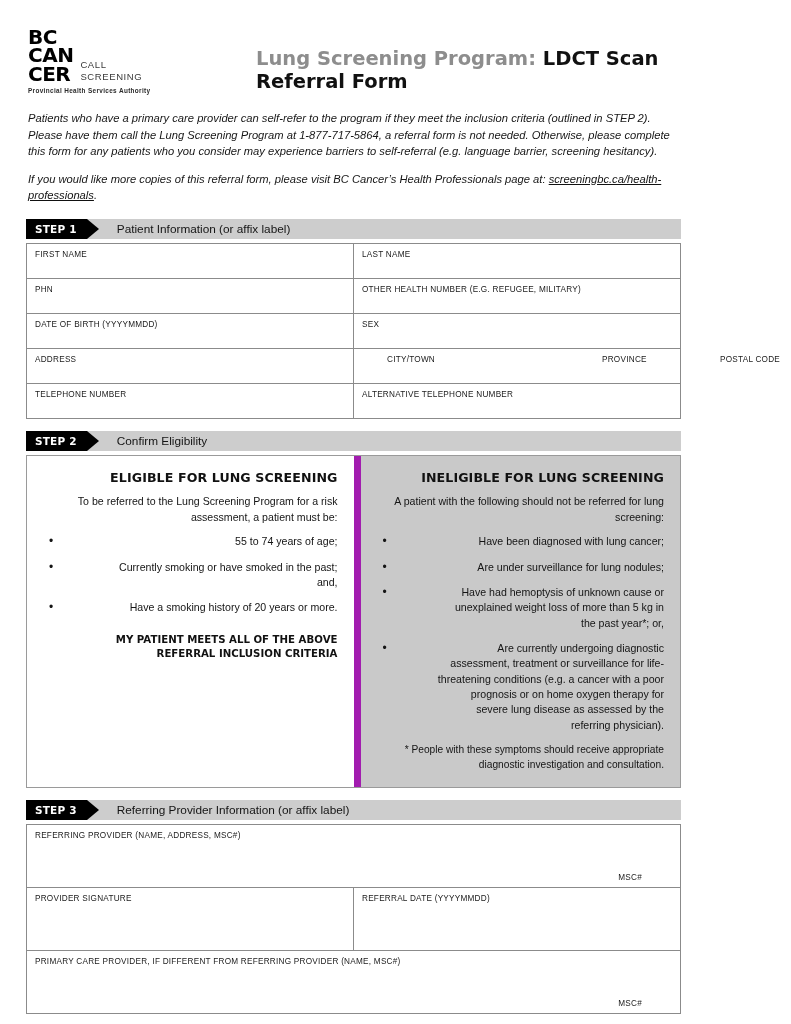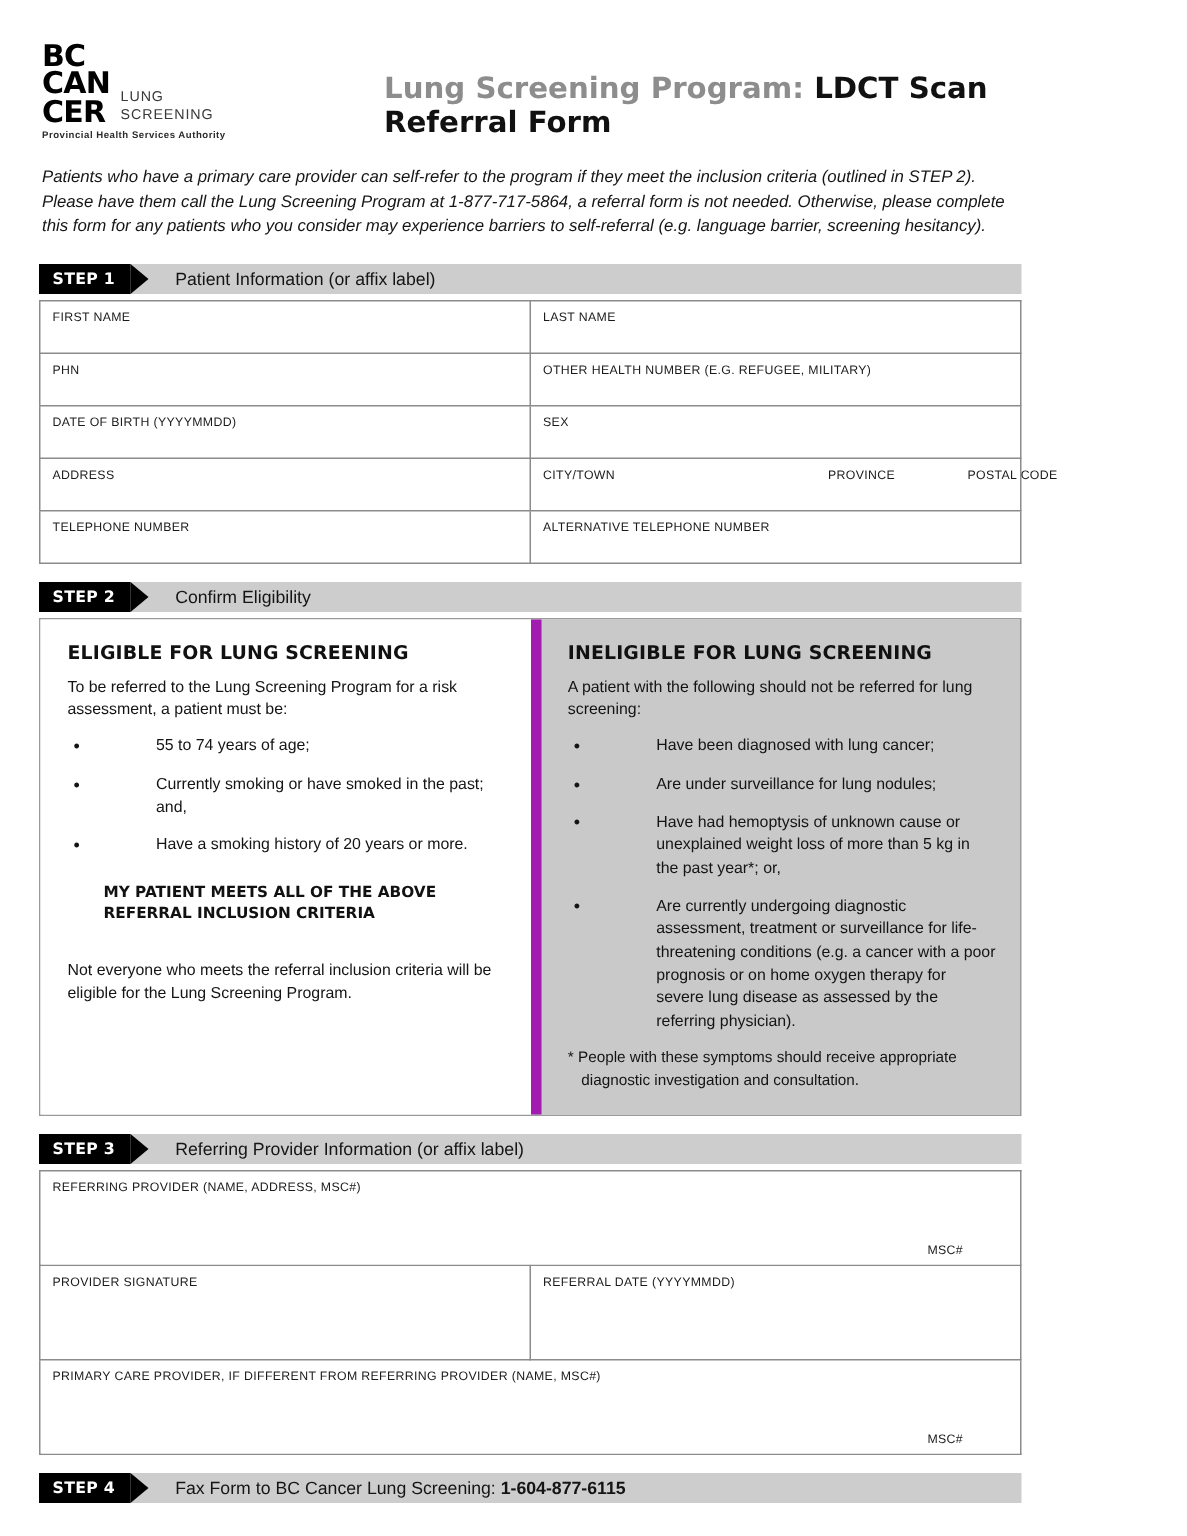--- a/index.html
+++ b/index.html
@@ -153,40 +153,41 @@
     padding: 6px 13px 0 8px;
     font-size: 8.2px;
     letter-spacing: 0.25px;
     color: #1a1a1a;
     background: #ffffff;
   }
   .cell-label { display: block; }
   .r-md { height: 28px; }
   .r-tall { height: 56px; }
   .inline-labels { display: flex; }
-  .inline-labels .il { flex: none; }
+  .inline-labels .il { flex: none; margin-left: 25px; }
 
   .choice-line {
     margin: 11px 0 0 30px;
     font-size: 9.2px;
     letter-spacing: 0.1px;
     color: #161616;
   }
 
   
   .elig-wrap {
     display: flex;
     margin: 4px 22px 0 26px;
     border: 1px solid #9a9a9a;
     box-sizing: border-box;
     width: calc(100% - 48px);
   }
   .elig-col {
     box-sizing: border-box;
     padding: 14px 16px 14px 18px;
+    text-align: right;
   }
   .elig-left {
     width: 50%;
     background: #ffffff;
   }
   .elig-right {
     width: 50%;
     background: #c9c9c9;
     border-left: 7px solid #a21caf;
   }
@@ -266,35 +267,36 @@
 
   <div class="header">
     <div class="logo-block">
       <div class="logo-row">
         <div class="logo-words">
           <div>BC</div>
           <div>CAN</div>
           <div>CER</div>
         </div>
         <div class="logo-sub">
-          <div>LUNG</div>
+          <div>CALL</div>
           <div>SCREENING</div>
         </div>
       </div>
       <div class="logo-tag">Provincial Health Services Authority</div>
     </div>
 
     <div class="doc-title">
       <span class="title-gray">Lung Screening Program:</span>
       <span class="title-black">LDCT Scan Referral Form</span>
     </div>
   </div>
 
   <div class="intro">
     <p>Patients who have a primary care provider can self-refer to the program if they meet the inclusion criteria (outlined in STEP 2). Please have them call the Lung Screening Program at 1-877-717-5864, a referral form is not needed. Otherwise, please complete this form for any patients who you consider may experience barriers to self-referral (e.g. language barrier, screening hesitancy).</p>
+    <p><span>If you would like more copies of this referral form, please visit BC Cancer’s Health Professionals page at: </span><a class="link" href="#">screeningbc.ca/health-professionals</a><span>.</span></p>
   </div>
 
   <div class="sp-16"></div>
 
   <div class="step-bar">
     <div class="step-chevron">STEP 1</div>
     <div class="step-title">Patient Information (or affix label)</div>
   </div>
 
   <table class="form-table">
@@ -356,21 +358,20 @@
   <div class="elig-wrap">
     <div class="elig-col elig-left">
       <div class="elig-head">ELIGIBLE FOR LUNG SCREENING</div>
       <p class="elig-lead">To be referred to the Lung Screening Program for a risk assessment, a patient must be:</p>
       <ul class="elig-list">
         <li>55 to 74 years of age;</li>
         <li>Currently smoking or have smoked in the past; and,</li>
         <li>Have a smoking history of 20 years or more.</li>
       </ul>
       <div class="attest">MY PATIENT MEETS ALL OF THE ABOVE REFERRAL INCLUSION CRITERIA</div>
-      <p class="elig-note">Not everyone who meets the referral inclusion criteria will be eligible for the Lung Screening Program.</p>
     </div>
 
     <div class="elig-col elig-right">
       <div class="elig-head">INELIGIBLE FOR LUNG SCREENING</div>
       <p class="elig-lead">A patient with the following should not be referred for lung screening:</p>
       <ul class="elig-list">
         <li>Have been diagnosed with lung cancer;</li>
         <li>Are under surveillance for lung nodules;</li>
         <li>Have had hemoptysis of unknown cause or unexplained weight loss of more than 5 kg in the past year*; or,</li>
         <li>Are currently undergoing diagnostic assessment, treatment or surveillance for life-threatening conditions (e.g. a cancer with a poor prognosis or on home oxygen therapy for severe lung disease as assessed by the referring physician).</li>

